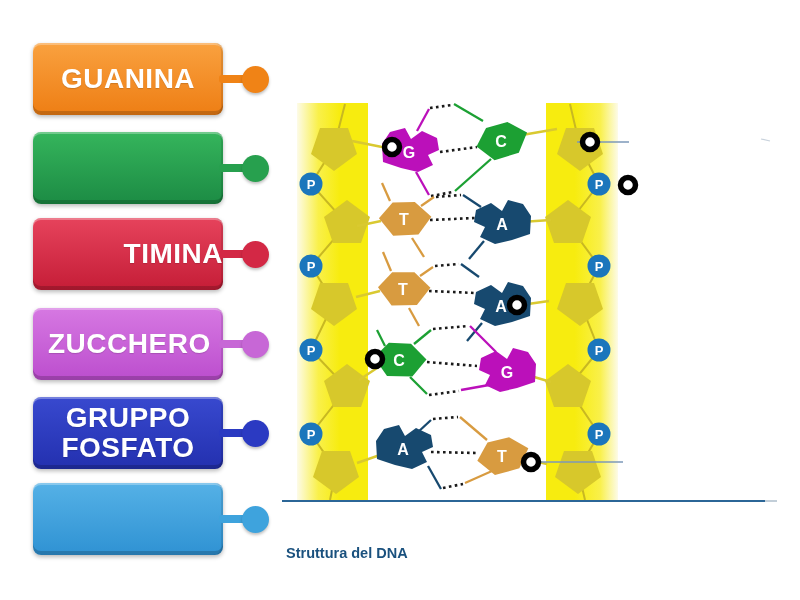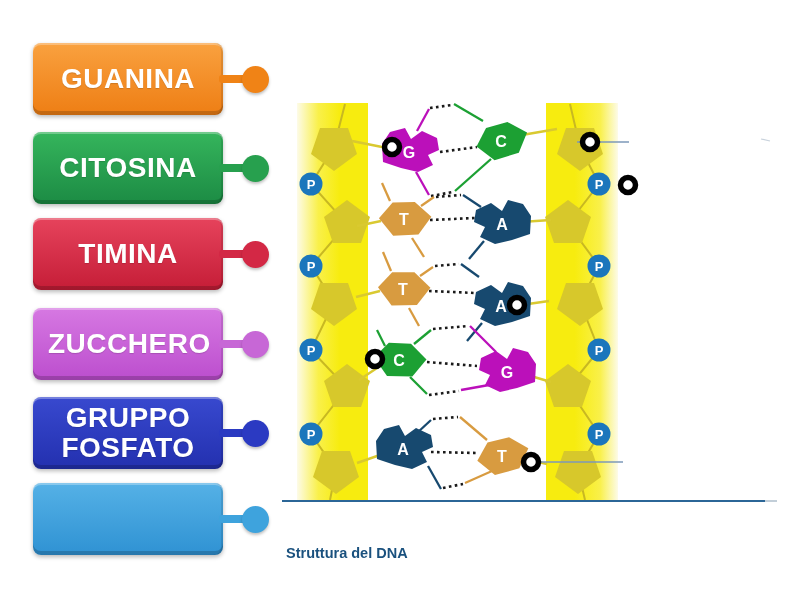--- a/index.html
+++ b/index.html
@@ -47,25 +47,24 @@
 <body>
 
 <div id="stage">
 
   <div class="label-card" style="top: 43px; --c1: #f9a13f; --c2: #ee7e14; --pin: #f08316;">
     <span class="label-text">GUANINA</span>
     <span class="pin-stem"></span>
     <span class="pin-dot"></span>
   </div>
   <div class="label-card" style="top: 132px; --c1: #35b55c; --c2: #1c8b44; --pin: #27a04e;">
-    <span class="label-text">CITOSINA</span>
-    <span class="pin-stem"></span>
-    <span class="pin-dot"></span>
-  </div>
-  <div class="label-card" style="top: 218px; --c1: #e6435c; --c2: #c51d37; --pin: #d32845;">
+    <span class="pin-stem"></span>
+    <span class="pin-dot"></span>
+  </div>
+  <div class="label-card" style="top: 218px; justify-content: flex-end; --c1: #e6435c; --c2: #c51d37; --pin: #d32845;">
     <span class="label-text">TIMINA</span>
     <span class="pin-stem"></span>
     <span class="pin-dot"></span>
   </div>
   <div class="label-card" style="top: 308px; --c1: #d678e2; --c2: #bc4ece; --pin: #c767d6;">
     <span class="label-text">ZUCCHERO</span>
     <span class="pin-stem"></span>
     <span class="pin-dot"></span>
   </div>
   <div class="label-card" style="top: 397px; --c1: #3849cf; --c2: #2330af; --pin: #2b3ac2;">

